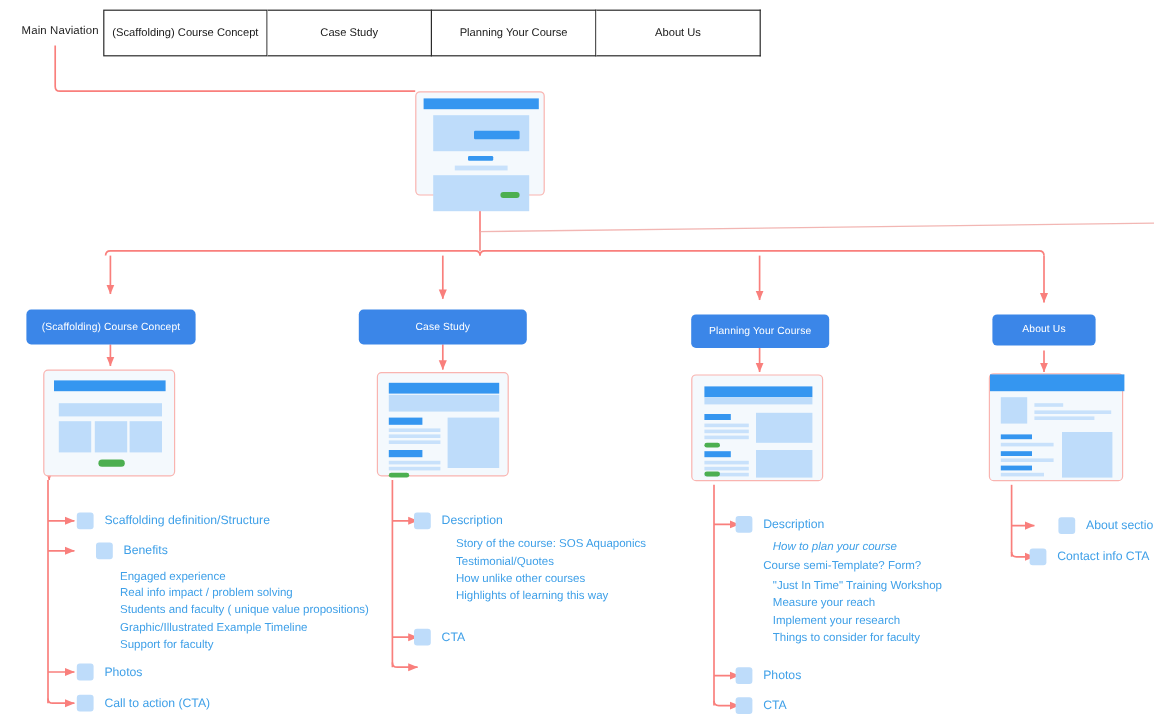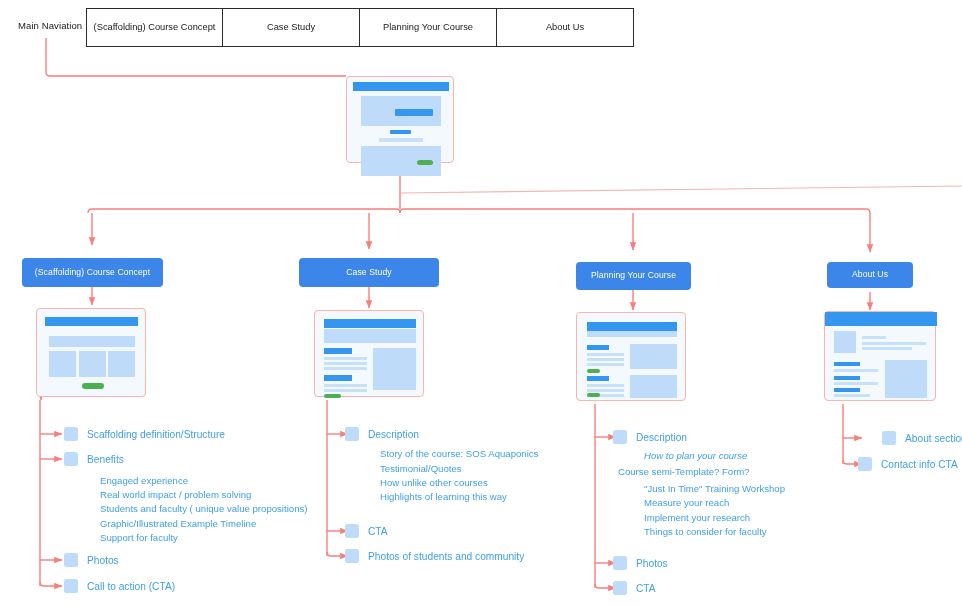--- a/index.html
+++ b/index.html
@@ -121,26 +121,26 @@
     <div class="blk" style="left:12px;top:42px;width:27px;height:26px;"></div>
     <div class="blk" style="left:42px;top:42px;width:27px;height:26px;"></div>
     <div class="blk" style="left:71px;top:42px;width:27px;height:26px;"></div>
     <div class="grn" style="left:45px;top:74px;width:22px;height:6px;"></div>
   </div>
 
   <div class="leaf" style="left:64px;top:427px;">
     <span class="chip"></span>
     <span class="lbl">Scaffolding definition/Structure</span>
   </div>
-  <div class="leaf" style="left:64px;top:452px;">
+  <div class="leaf" style="left:80px;top:452px;">
     <span class="chip"></span>
     <span class="lbl">Benefits</span>
   </div>
   <div class="sub" style="left:100px;top:473px;">Engaged experience</div>
-  <div class="sub" style="left:100px;top:487px;">Real world impact / problem solving</div>
+  <div class="sub" style="left:100px;top:487px;">Real info impact / problem solving</div>
   <div class="sub" style="left:100px;top:501px;">Students and faculty ( unique value propositions)</div>
   <div class="sub" style="left:100px;top:516px;">Graphic/Illustrated Example Timeline</div>
   <div class="sub" style="left:100px;top:530px;">Support for faculty</div>
   <div class="leaf" style="left:64px;top:553px;">
     <span class="chip"></span>
     <span class="lbl">Photos</span>
   </div>
   <div class="leaf" style="left:64px;top:579px;">
     <span class="chip"></span>
     <span class="lbl">Call to action (CTA)</span>
@@ -165,24 +165,20 @@
     <span class="chip"></span>
     <span class="lbl">Description</span>
   </div>
   <div class="sub" style="left:380px;top:446px;">Story of the course: SOS Aquaponics</div>
   <div class="sub" style="left:380px;top:461px;">Testimonial/Quotes</div>
   <div class="sub" style="left:380px;top:475px;">How unlike other courses</div>
   <div class="sub" style="left:380px;top:489px;">Highlights of learning this way</div>
   <div class="leaf" style="left:345px;top:524px;">
     <span class="chip"></span>
     <span class="lbl">CTA</span>
-  </div>
-  <div class="leaf" style="left:345px;top:549px;">
-    <span class="chip"></span>
-    <span class="lbl">Photos of students and community</span>
   </div>
 
   <div class="pill" style="left:576px;top:262px;width:115px;height:28px;">Planning Your Course</div>
   <div class="wf" style="left:576px;top:312px;width:110px;height:89px;">
     <div class="bar" style="left:10px;top:9px;width:90px;height:9px;"></div>
     <div class="blk" style="left:10px;top:18px;width:90px;height:6px;"></div>
     <div class="bar" style="left:10px;top:32px;width:22px;height:5px;"></div>
     <div class="ln" style="left:10px;top:40px;width:37px;height:3px;"></div>
     <div class="ln" style="left:10px;top:45px;width:37px;height:3px;"></div>
     <div class="ln" style="left:10px;top:50px;width:37px;height:3px;"></div>
@@ -194,21 +190,21 @@
     <div class="ln" style="left:10px;top:81px;width:37px;height:3px;"></div>
     <div class="grn" style="left:10px;top:80px;width:13px;height:4px;"></div>
     <div class="blk" style="left:53px;top:62px;width:47px;height:23px;"></div>
   </div>
 
   <div class="leaf" style="left:613px;top:430px;">
     <span class="chip"></span>
     <span class="lbl">Description</span>
   </div>
   <div class="sub" style="left:644px;top:448px;font-style:italic;">How to plan your course</div>
-  <div class="sub" style="left:618px;top:464px;">Course semi-Template? Form?</div>
+  <div class="sub" style="left:636px;top:464px;">Course semi-Template? Form?</div>
   <div class="sub" style="left:644px;top:481px;">"Just In Time" Training Workshop</div>
   <div class="sub" style="left:644px;top:495px;">Measure your reach</div>
   <div class="sub" style="left:644px;top:510px;">Implement your research</div>
   <div class="sub" style="left:644px;top:524px;">Things to consider for faculty</div>
   <div class="leaf" style="left:613px;top:556px;">
     <span class="chip"></span>
     <span class="lbl">Photos</span>
   </div>
   <div class="leaf" style="left:613px;top:581px;">
     <span class="chip"></span>

